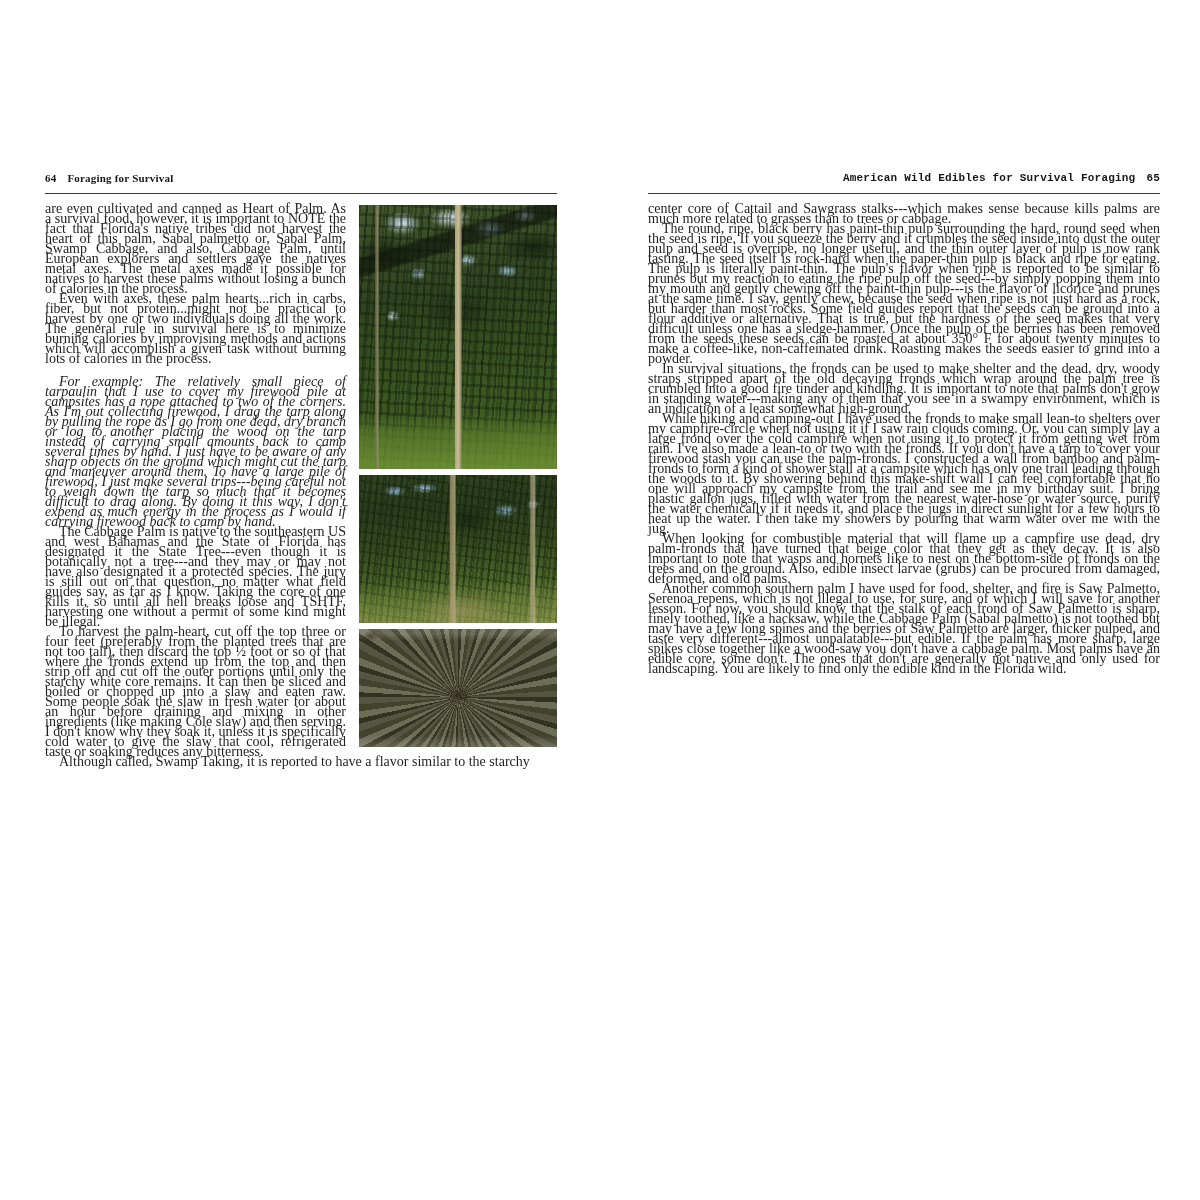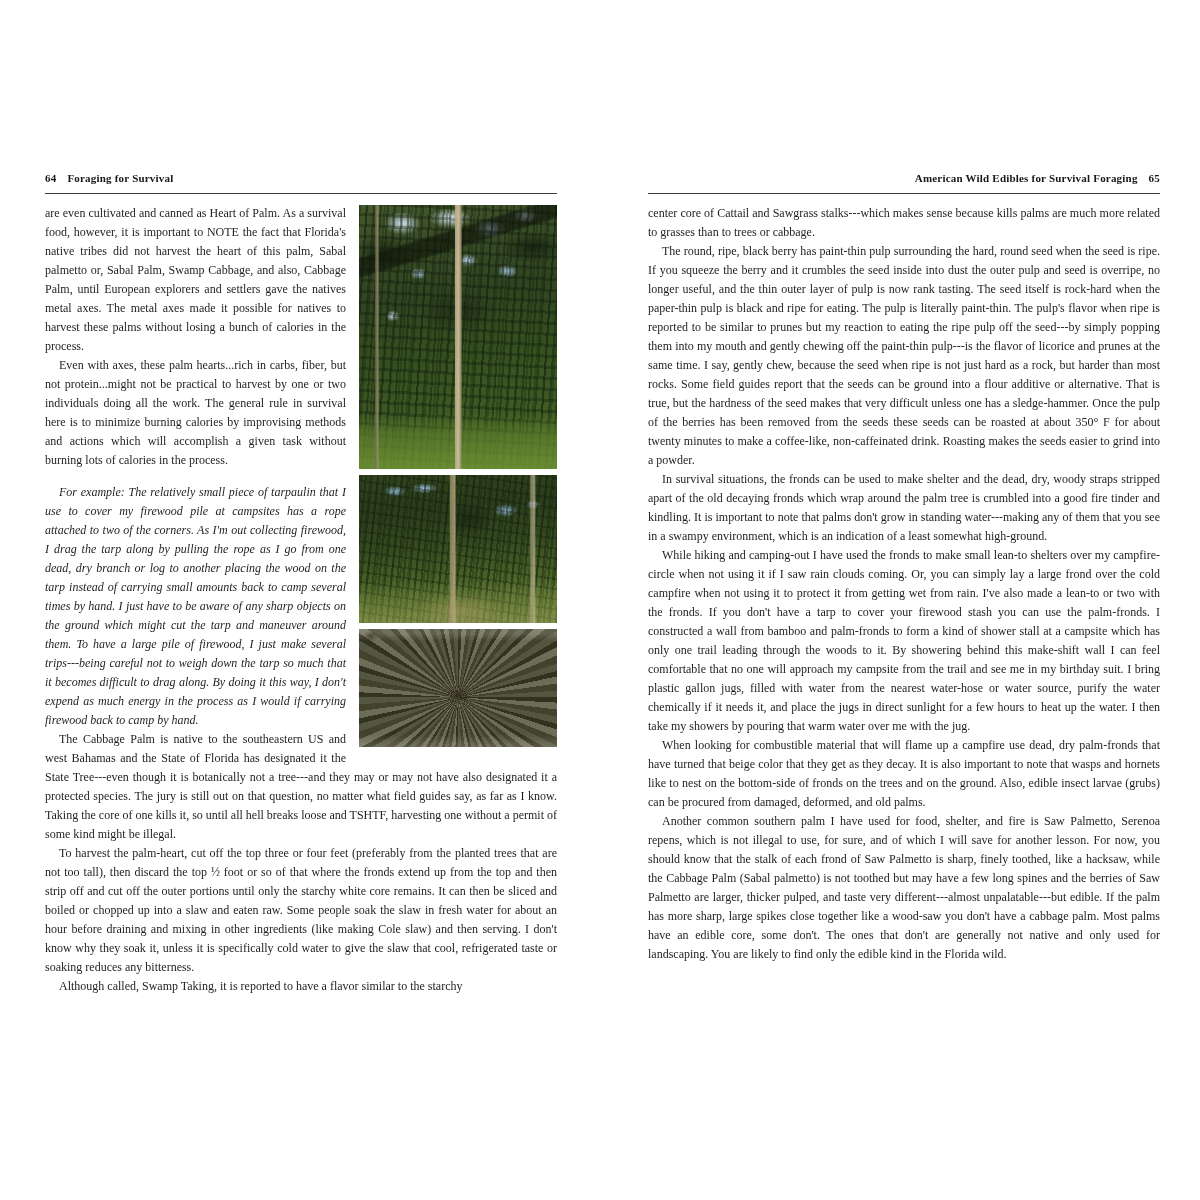--- a/index.html
+++ b/index.html
@@ -44,31 +44,31 @@
     line-height: 13px;
   }
   .runhead .rule {
     position: absolute;
     left: 0; right: 0;
     bottom: 0;
     height: 1px;
     background: #3a3a3a;
   }
   .runhead-left  { text-align: left; }
-  .runhead-right { text-align: right; }
+  .runhead-right { text-align: right; font-family: Liberation Mono, monospace; }
   .runhead .folio { display: inline-block; }
   .runhead-left .folio { margin-right: 11px; }
   .runhead-right .folio { margin-left: 11px; }
   .runhead .title { display: inline-block; }
 
   
   .body-text {
     margin-top: 10px;
-    font-size: 12px;
-    line-height: 19px;
+    font-size: 14px;
+    line-height: 10px;
     text-align: justify;
     text-justify: inter-word;
     color: #1e1e1e;
     hyphens: auto;
     -webkit-hyphens: auto;
   }
   .body-text p {
     margin: 0;
     text-indent: 14px;
   }

